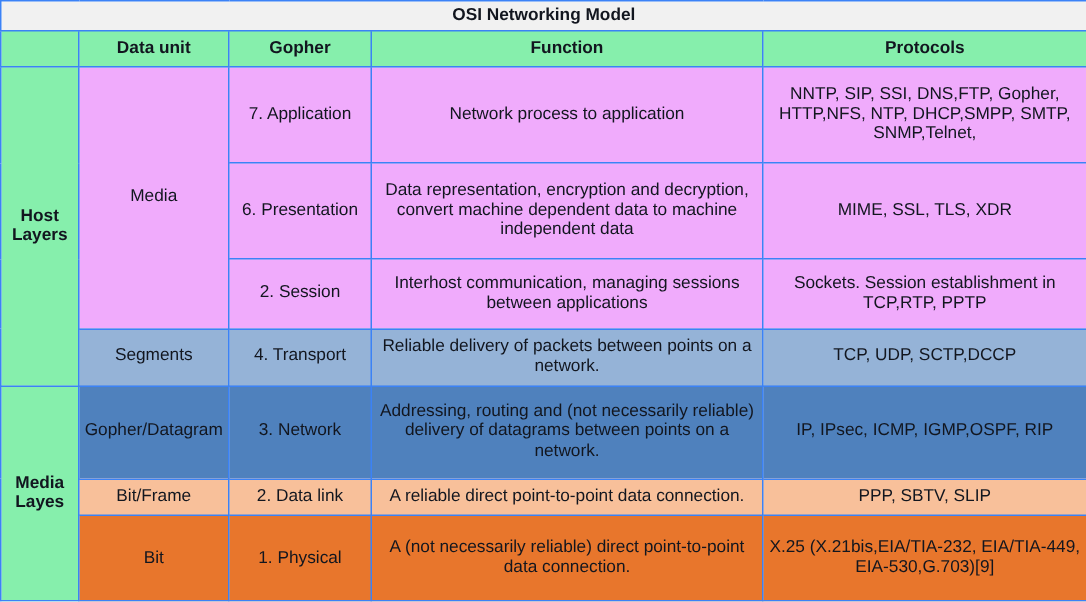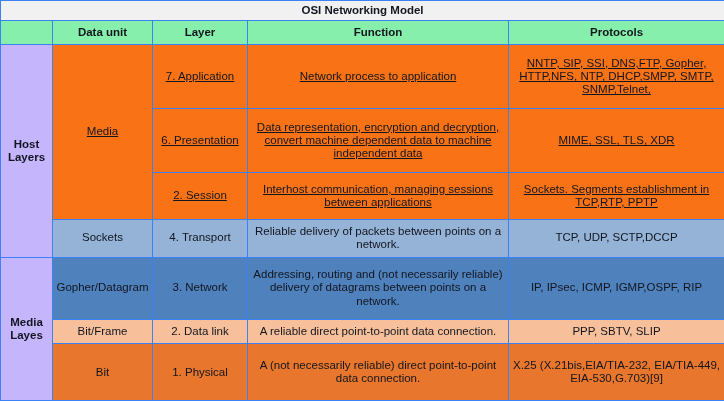--- a/index.html
+++ b/index.html
@@ -45,28 +45,28 @@
   .head-cell {
     background: #86efac;
     font-weight: bold;
     font-size: 12.5px;
     color: #0d1b36;
     height: 21px;
   }
 
   
   .group-cell {
-    background: #c4b5fd;
+    background: #86efac;
     font-weight: bold;
     font-size: 12.5px;
     color: #0d1b36;
   }
 
   
-  .c-light-blue  { background: #f97316; text-decoration: underline; }
+  .c-light-blue  { background: #f0abfc; }
   .c-mid-blue    { background: #95b3d7; }
   .c-blue        { background: #4f81bd; margin-top: 37px; }
   .c-peach       { background: #f8c09a; }
   .c-orange      { background: #e8762c; }
 
   
 </style>
 </head>
 <body>
 
@@ -80,21 +80,21 @@
   </colgroup>
   <tbody>
 
     <tr>
       <td class="title-cell" colspan="5">OSI Networking Model</td>
     </tr>
 
     <tr>
       <td class="head-cell"></td>
       <td class="head-cell">Data unit</td>
-      <td class="head-cell">Layer</td>
+      <td class="head-cell">Gopher</td>
       <td class="head-cell">Function</td>
       <td class="head-cell">Protocols</td>
     </tr>
 
     <tr style="height:62px">
       <td class="group-cell" rowspan="4">Host Layers</td>
       <td class="c-light-blue" rowspan="3">Media</td>
       <td class="c-light-blue">7. Application</td>
       <td class="c-light-blue">Network process to application</td>
       <td class="c-light-blue">NNTP, SIP, SSI, DNS,FTP, Gopher, HTTP,NFS, NTP, DHCP,SMPP, SMTP, SNMP,Telnet,</td>
@@ -102,25 +102,25 @@
 
     <tr style="height:62px">
       <td class="c-light-blue">6. Presentation</td>
       <td class="c-light-blue">Data representation, encryption and decryption, convert machine dependent data to machine independent data</td>
       <td class="c-light-blue">MIME, SSL, TLS, XDR</td>
     </tr>
 
     <tr style="height:45px">
       <td class="c-light-blue">2. Session</td>
       <td class="c-light-blue">Interhost communication, managing sessions between applications</td>
-      <td class="c-light-blue">Sockets. Segments establishment in TCP,RTP, PPTP</td>
+      <td class="c-light-blue">Sockets. Session establishment in TCP,RTP, PPTP</td>
     </tr>
 
     <tr style="height:37px">
-      <td class="c-mid-blue">Sockets</td>
+      <td class="c-mid-blue">Segments</td>
       <td class="c-mid-blue">4. Transport</td>
       <td class="c-mid-blue">Reliable delivery of packets between points on a network.</td>
       <td class="c-mid-blue">TCP, UDP, SCTP,DCCP</td>
     </tr>
 
     <tr style="height:60px">
       <td class="group-cell" rowspan="3">Media Layes</td>
       <td class="c-blue">Gopher/Datagram</td>
       <td class="c-blue">3. Network</td>
       <td class="c-blue">Addressing, routing and (not necessarily reliable) delivery of datagrams between points on a network.</td>

